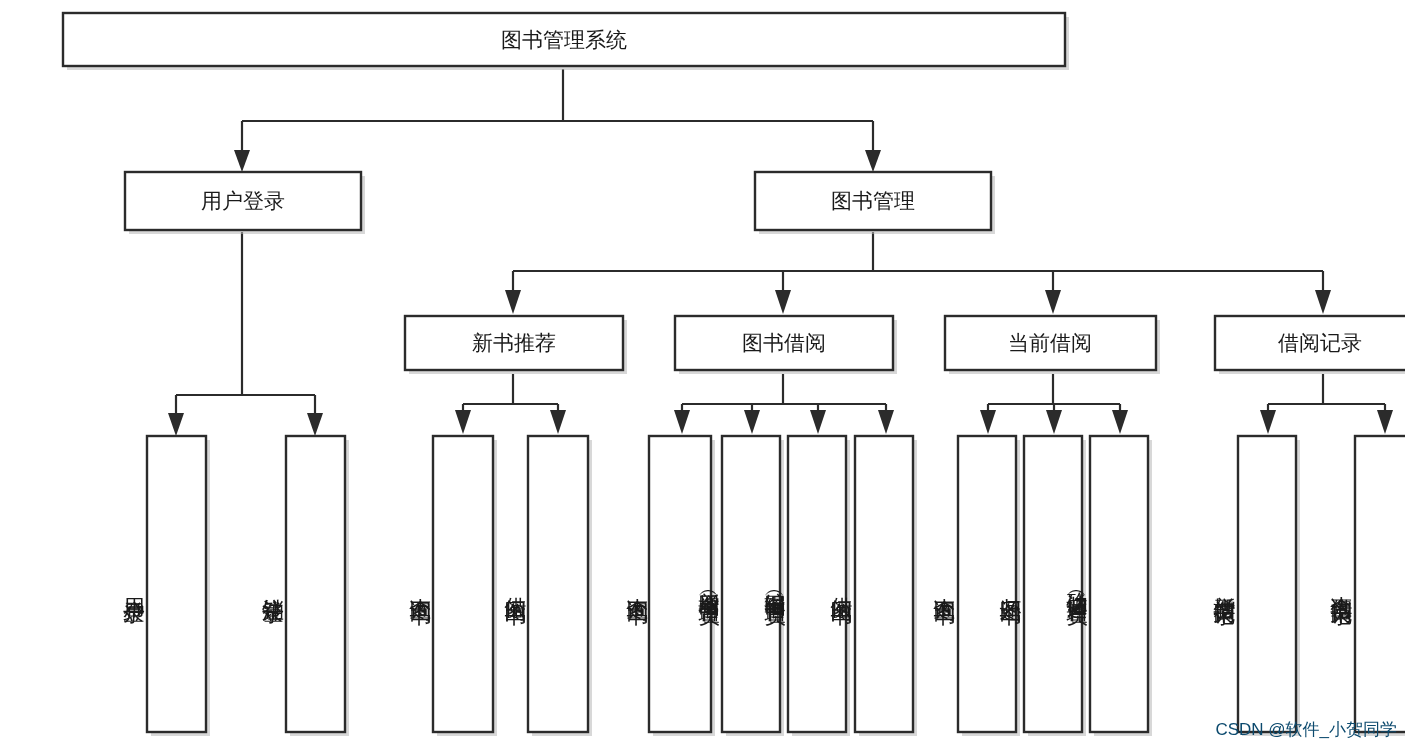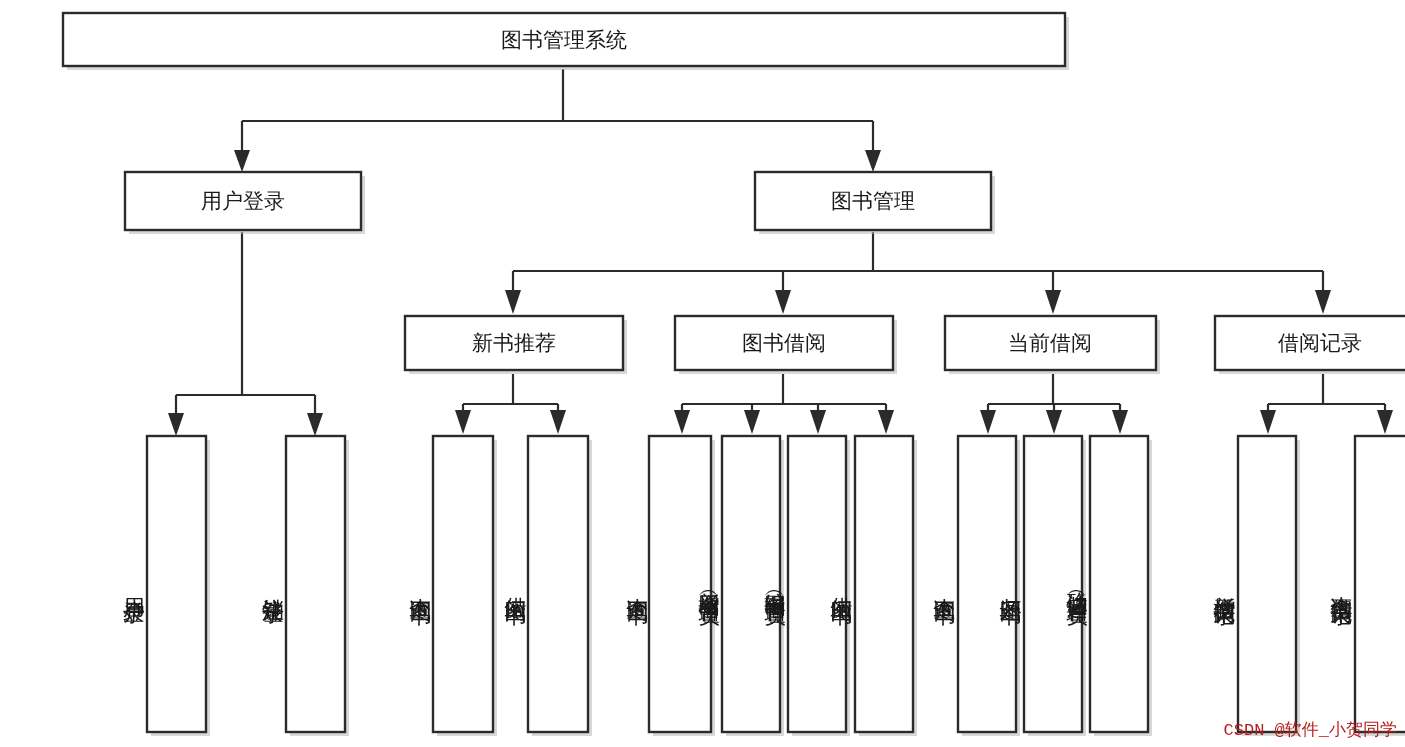--- a/index.html
+++ b/index.html
@@ -67,23 +67,23 @@
     line-height: 1.04;
     color: #1a1a1a;
     letter-spacing: 2px;
     white-space: nowrap;
     text-align: center;
   }
   .watermark {
     position: absolute;
     right: 16px;
     bottom: 6px;
-    font-family: Liberation Mono, monospace;
+    font-family: Liberation Sans, sans-serif;
     font-size: 17px;
-    color: #b91c1c;
+    color: #0c4a6e;
     white-space: nowrap;
     pointer-events: none;
   }
 </style>
 </head>
 <body>
 
 <div id="diagram-root">
 
   <svg id="tree-svg" viewBox="0 0 1405 747">

